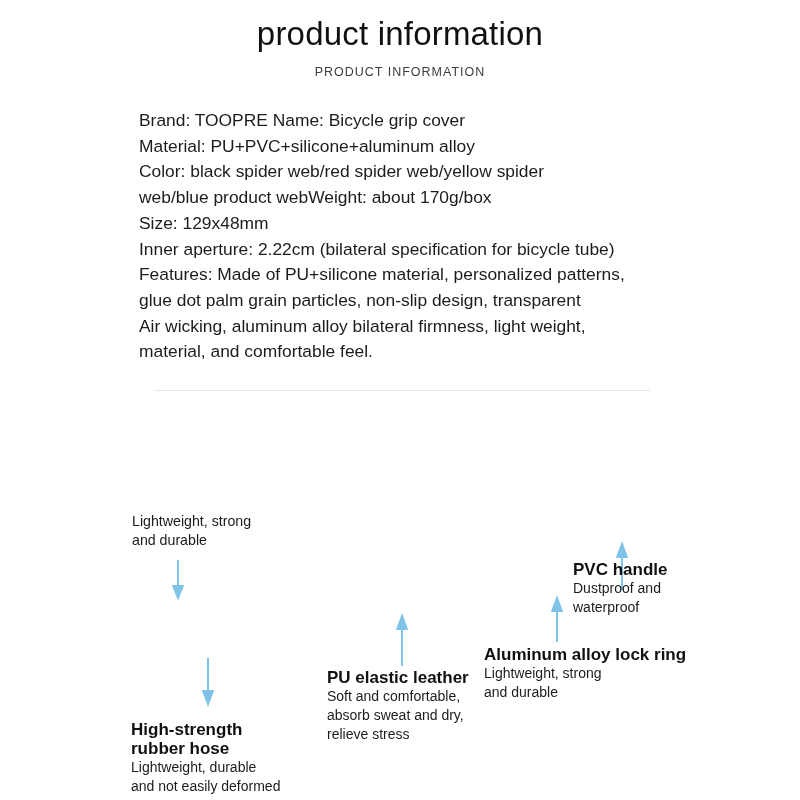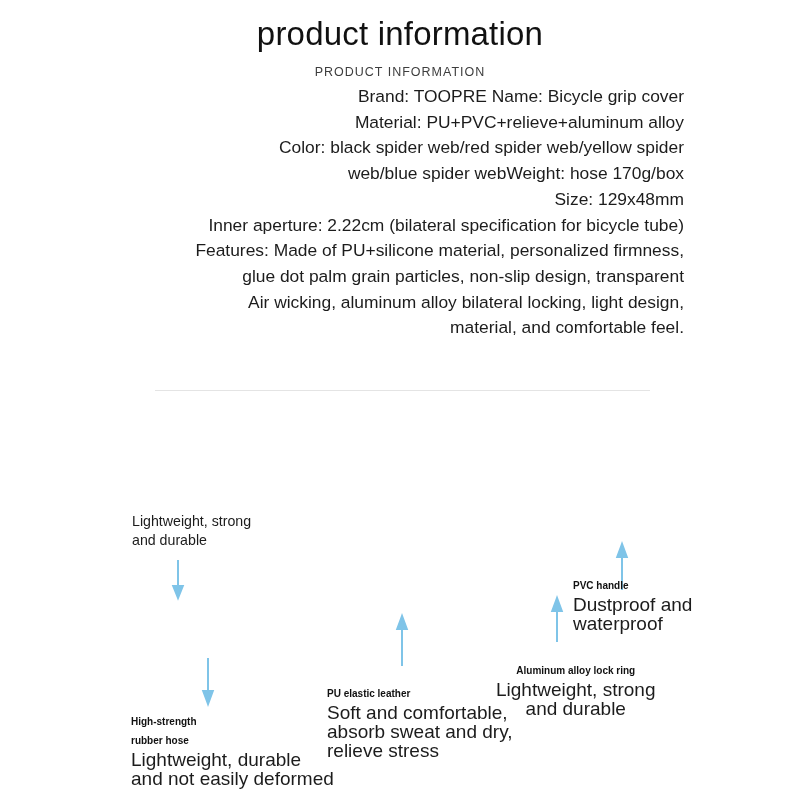--- a/index.html
+++ b/index.html
@@ -36,24 +36,23 @@
     font-size: 12.5px;
     font-weight: 400;
     color: #3d3d3d;
     letter-spacing: 1.0px;
     margin-top: 11px;
   }
 
   
   .spec-block {
     position: absolute;
-    top: 84px;
+    top: 108px;
     left: 139px;
     width: 545px;
-    text-align: right;
   }
   .spec-line {
     font-size: 17.4px;
     line-height: 25.7px;
     color: #1c1c1c;
     white-space: pre;
     font-weight: 400;
   }
 
   
@@ -71,41 +70,40 @@
     position: absolute;
     top: 420px;
     left: 0;
     width: 800px;
     height: 380px;
   }
 
   
   .callout { position: absolute; }
   .callout .co-title {
-    font-size: 10px;
+    font-size: 17px;
     font-weight: 700;
     color: #111111;
     line-height: 19px;
     white-space: pre;
-    margin-top: 16px;
   }
   .callout .co-desc {
-    font-size: 19px;
+    font-size: 14px;
     font-weight: 400;
     color: #1c1c1c;
     line-height: 19px;
     white-space: pre;
   }
   .callout.plain .co-desc { font-size: 14.2px; }
 
   .co-lightweight-top { top: 92px; left: 132px; }
   .co-pvc            { top: 140px; left: 573px; }
-  .co-lockring       { top: 225px; left: 496px; text-align: center; }
+  .co-lockring       { top: 225px; left: 484px; }
   .co-pu             { top: 248px; left: 327px; }
-  .co-hose           { top: 276px; left: 131px; }
+  .co-hose           { top: 300px; left: 131px; }
 
   
   .leaders {
     position: absolute;
     top: 0; left: 0;
     width: 800px; height: 380px;
     overflow: visible;
   }
 
   
@@ -118,28 +116,28 @@
 </head>
 <body>
 
 <div class="header">
   <div class="page-title">product information</div>
   <div class="page-subtitle">PRODUCT INFORMATION</div>
 </div>
 
 <div class="spec-block">
   <div class="spec-line">Brand: TOOPRE Name: Bicycle grip cover</div>
-  <div class="spec-line">Material: PU+PVC+relieve+aluminum alloy</div>
+  <div class="spec-line">Material: PU+PVC+silicone+aluminum alloy</div>
   <div class="spec-line">Color: black spider web/red spider web/yellow spider</div>
-  <div class="spec-line">web/blue spider webWeight: hose 170g/box</div>
+  <div class="spec-line">web/blue product webWeight: about 170g/box</div>
   <div class="spec-line">Size: 129x48mm</div>
   <div class="spec-line">Inner aperture: 2.22cm (bilateral specification for bicycle tube)</div>
-  <div class="spec-line">Features: Made of PU+silicone material, personalized firmness,</div>
+  <div class="spec-line">Features: Made of PU+silicone material, personalized patterns,</div>
   <div class="spec-line">glue dot palm grain particles, non-slip design, transparent</div>
-  <div class="spec-line">Air wicking, aluminum alloy bilateral locking, light design,</div>
+  <div class="spec-line">Air wicking, aluminum alloy bilateral firmness, light weight,</div>
   <div class="spec-line">material, and comfortable feel.</div>
 </div>
 
 <div class="divider"></div>
 
 <div class="diagram">
 
   <svg class="product-art" viewBox="0 0 800 380">
     <defs>
 

